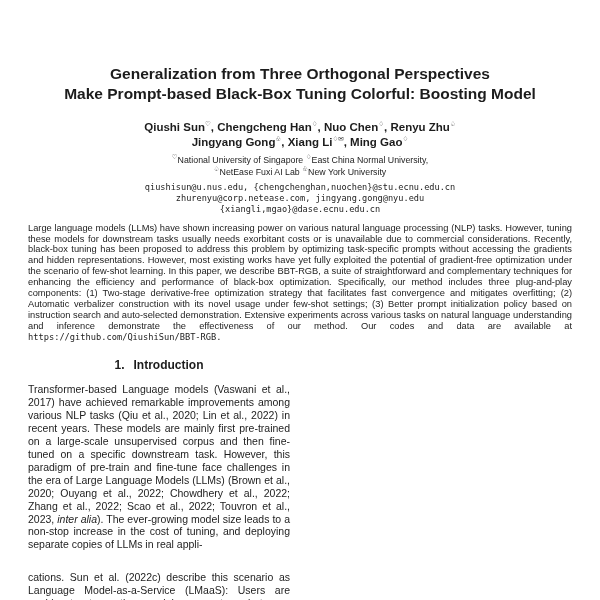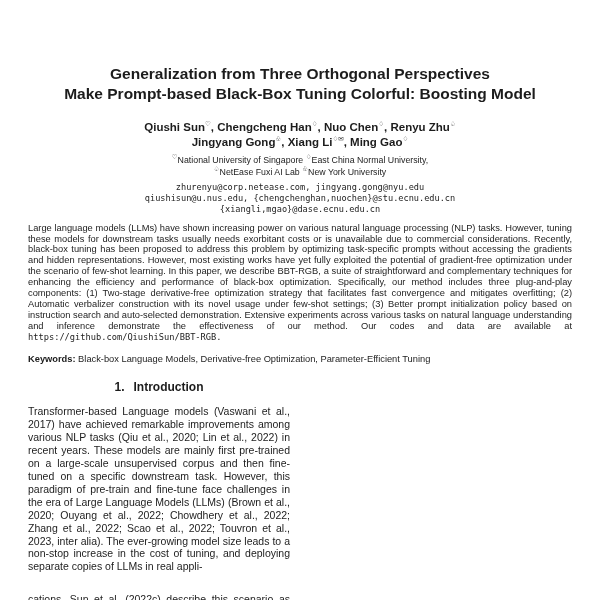--- a/index.html
+++ b/index.html
@@ -35,21 +35,21 @@
     color:#1c1c1c;text-decoration:none;
   }
   .keywords{font-size:9.3px;line-height:11px;margin-top:11px;}
   .keywords .kw-label{font-weight:bold;}
   .columns{display:flex;gap:20px;margin-top:12px;flex-direction:column;}
   .col{width:262px;font-size:10.5px;line-height:12.9px;text-align:justify;}
   .intro-heading{
     text-align:center;font-weight:bold;font-size:12px;margin:4px 0 12px 0;
   }
   .intro-heading .hsp{margin-left:9px;}
-  .italic{}
+  .italic{font-style:italic;}
   .para-indent{text-indent:13px;margin-top:5px;}
   p{margin:0;}
 </style>
 </head>
 <body>
 
 <div class="page">
 
   <h1 class="title">
     <div>Generalization from Three Orthogonal Perspectives</div>
@@ -64,31 +64,29 @@
   </div>
 
   <div class="affil">
     <div><sup>♡</sup><span>National University of Singapore </span><sup>♢</sup><span>East China Normal University,</span>
     </div>
     <div><sup>♤</sup><span>NetEase Fuxi AI Lab </span><sup>♧</sup><span>New York University</span>
     </div>
   </div>
 
   <div class="emails">
+    <div>qiushisun@u.nus.edu, {chengchenghan,nuochen}@stu.ecnu.edu.cn</div>
     <div>zhurenyu@corp.netease.com, jingyang.gong@nyu.edu</div>
-    <div>qiushisun@u.nus.edu, {chengchenghan,nuochen}@stu.ecnu.edu.cn</div>
     <div>{xiangli,mgao}@dase.ecnu.edu.cn</div>
   </div>
 
 
   <p class="abstract"><span>Large language models (LLMs) have shown increasing power on various natural language processing (NLP) tasks. However, tuning these models for downstream tasks usually needs exorbitant costs or is unavailable due to commercial considerations. Recently, black-box tuning has been proposed to address this problem by optimizing task-specific prompts without accessing the gradients and hidden representations. However, most existing works have yet fully exploited the potential of gradient-free optimization under the scenario of few-shot learning. In this paper, we describe BBT-RGB, a suite of straightforward and complementary techniques for enhancing the efficiency and performance of black-box optimization. Specifically, our method includes three plug-and-play components: (1) Two-stage derivative-free optimization strategy that facilitates fast convergence and mitigates overfitting; (2) Automatic verbalizer construction with its novel usage under few-shot settings; (3) Better prompt initialization policy based on instruction search and auto-selected demonstration. Extensive experiments across various tasks on natural language understanding and inference demonstrate the effectiveness of our method. Our codes and data are available at </span><a class="mono" href="#">https://github.com/QiushiSun/BBT-RGB</a><span class="mono">.</span>
   </p>
 
-  <p class="keywords"><span class="kw-label">Keywords:</span><span> Black-box Language Models, Derivative-free Optimization, Parameter-Efficient Tuning</span>
-  </p>
 
   <div class="columns">
 
     <div class="col">
       <div class="intro-heading"><span>1.</span><span class="hsp">Introduction</span>
       </div>
       <p><span>Transformer-based Language models (Vaswani et al., 2017) have achieved remarkable improvements among various NLP tasks (Qiu et al., 2020; Lin et al., 2022) in recent years.  These models are mainly first pre-trained on a large-scale unsupervised corpus and then fine-tuned on a specific downstream task. However, this paradigm of pre-train and fine-tune face challenges in the era of Large Language Models (LLMs) (Brown et al., 2020; Ouyang et al., 2022; Chowdhery et al., 2022; Zhang et al., 2022; Scao et al., 2022; Touvron et al., 2023, </span><span class="italic">inter alia</span><span>).  The ever-growing model size leads to a non-stop increase in the cost of tuning, and deploying separate copies of LLMs in real appli-</span>
       </p>
     </div>
 

